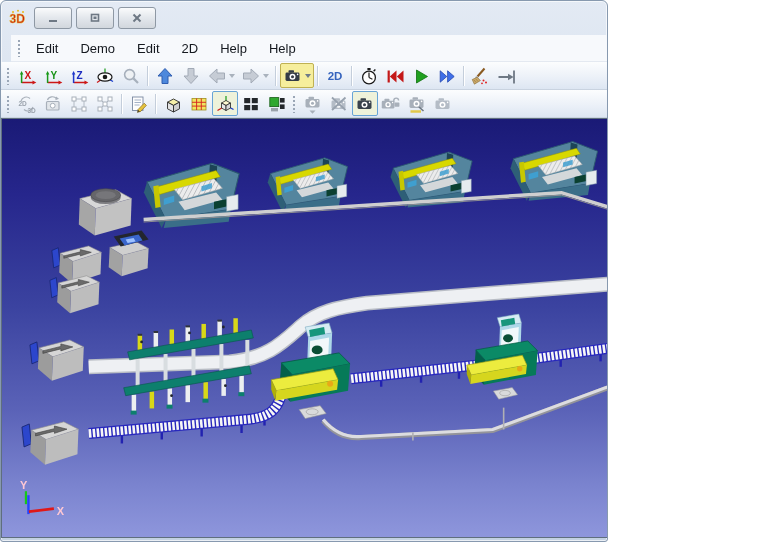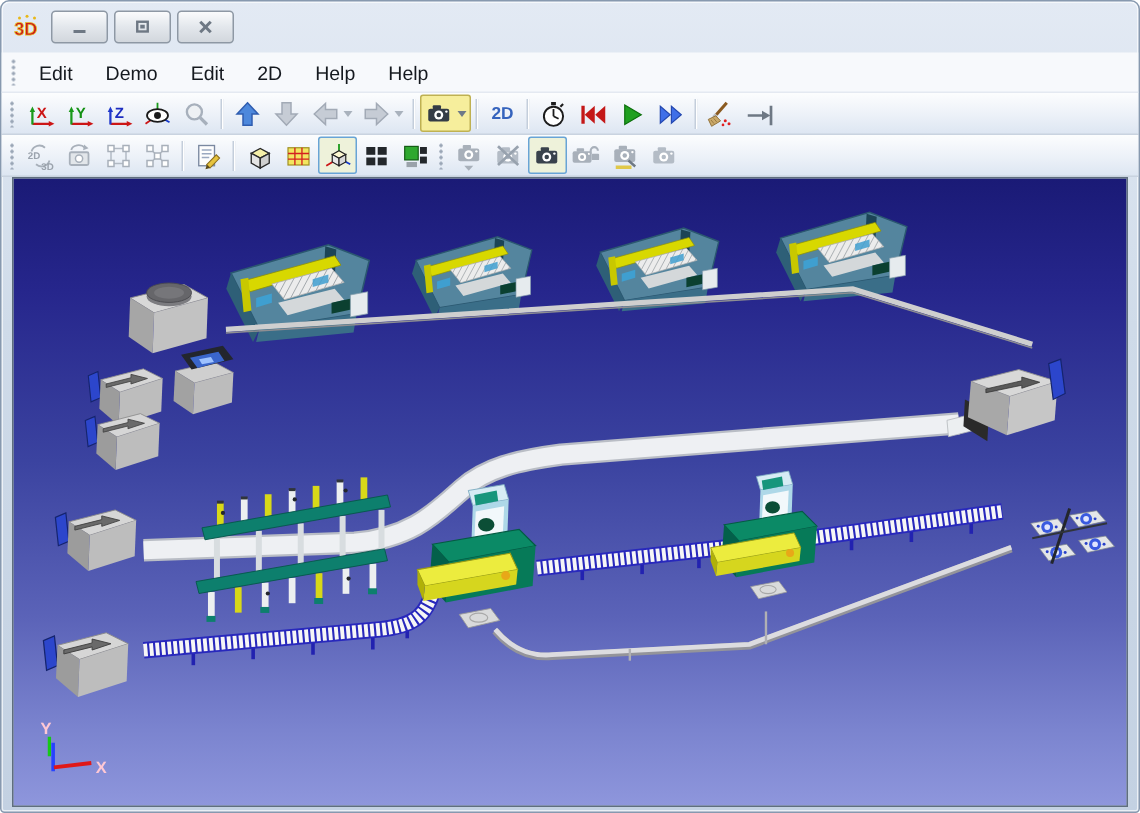--- a/index.html
+++ b/index.html
@@ -1,30 +1,30 @@
 <!DOCTYPE html>
 <html><head>
 <meta charset="utf-8">
 <style>
   html,body{margin:0;padding:0;background:#fff;font-family:"Liberation Sans",sans-serif;}
-  .window{position:relative;width:760px;height:542px;box-sizing:border-box;
+  .window{position:relative;width:608px;height:542px;box-sizing:border-box;
     background:linear-gradient(180deg,#e3eaf4 0%,#cfdbe9 40%,#c3d1e2 100%);
     border:1px solid #8799af;border-radius:6px 6px 3px 3px;overflow:hidden;
     box-shadow:inset 0 0 0 1px rgba(255,255,255,.65);}
   
   .titlebar{height:34px;display:flex;align-items:center;padding:0 8px;}
   .app-icon{width:20px;height:18px;margin-right:5px;flex:0 0 auto;}
   .title-text{font-size:13px;color:#1f2530;flex:1 1 auto;white-space:nowrap;overflow:hidden;}
   .win-btns{display:flex;gap:4px;}
   .win-btn{width:36px;height:20px;border:1px solid #8e98a4;border-radius:3px;
     background:linear-gradient(180deg,#fafbfc 0%,#e3e7ec 50%,#d2d7dd 100%);
     display:flex;align-items:center;justify-content:center;}
   .win-btn svg{display:block;}
   
-  .menubar{height:26px;background:#f7f9fc;display:flex;align-items:center;padding:0 4px;border-bottom:1px solid #e4e9f1;}
+  .menubar{height:26px;background:#f7f9fc;display:flex;align-items:center;padding:0 4px;border-bottom:1px solid #e4e9f1;margin-left:10px;}
   .menu-item{font-size:13px;color:#15191f;padding:3px 11px;border-radius:2px;}
   
   .toolbar{height:27px;display:flex;align-items:center;padding:0 3px;
     background:linear-gradient(180deg,#fcfdfe 0%,#ecf1f8 55%,#dde6f2 100%);
     border-bottom:1px solid #c9d3e0;}
   .grip{width:4px;height:18px;margin:0 4px 0 2px;flex:0 0 auto;
     background-image:radial-gradient(circle,#9aa6b6 1px,rgba(0,0,0,0) 1.2px);
     background-size:4px 4px;}
   .sep{width:1px;height:20px;background:#c4cedb;border-right:1px solid #ffffff;margin:0 3px;flex:0 0 auto;}
   .tbtn{width:24px;height:23px;display:flex;align-items:center;justify-content:center;

